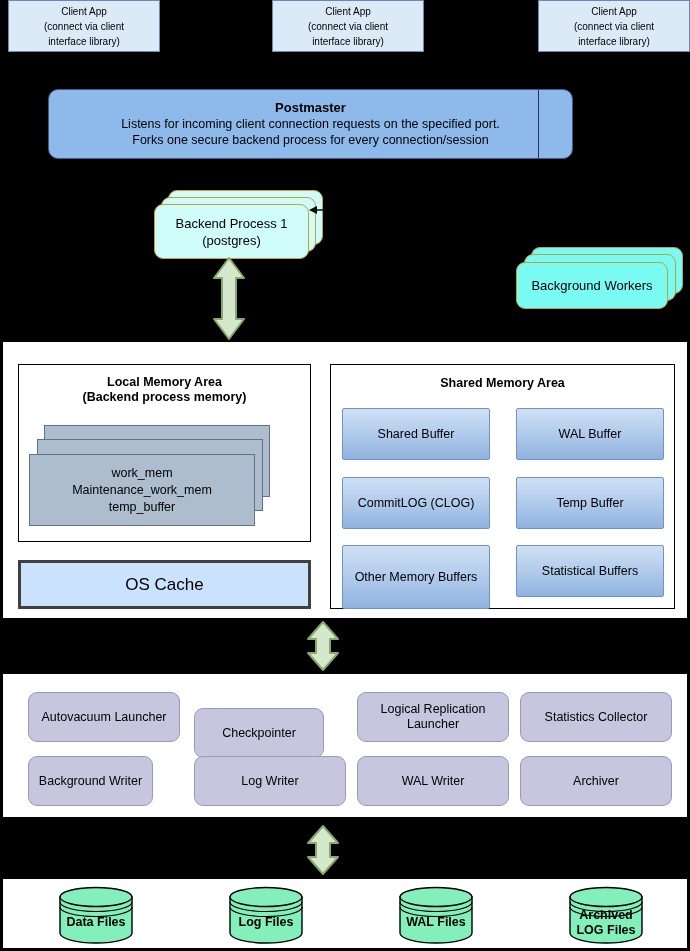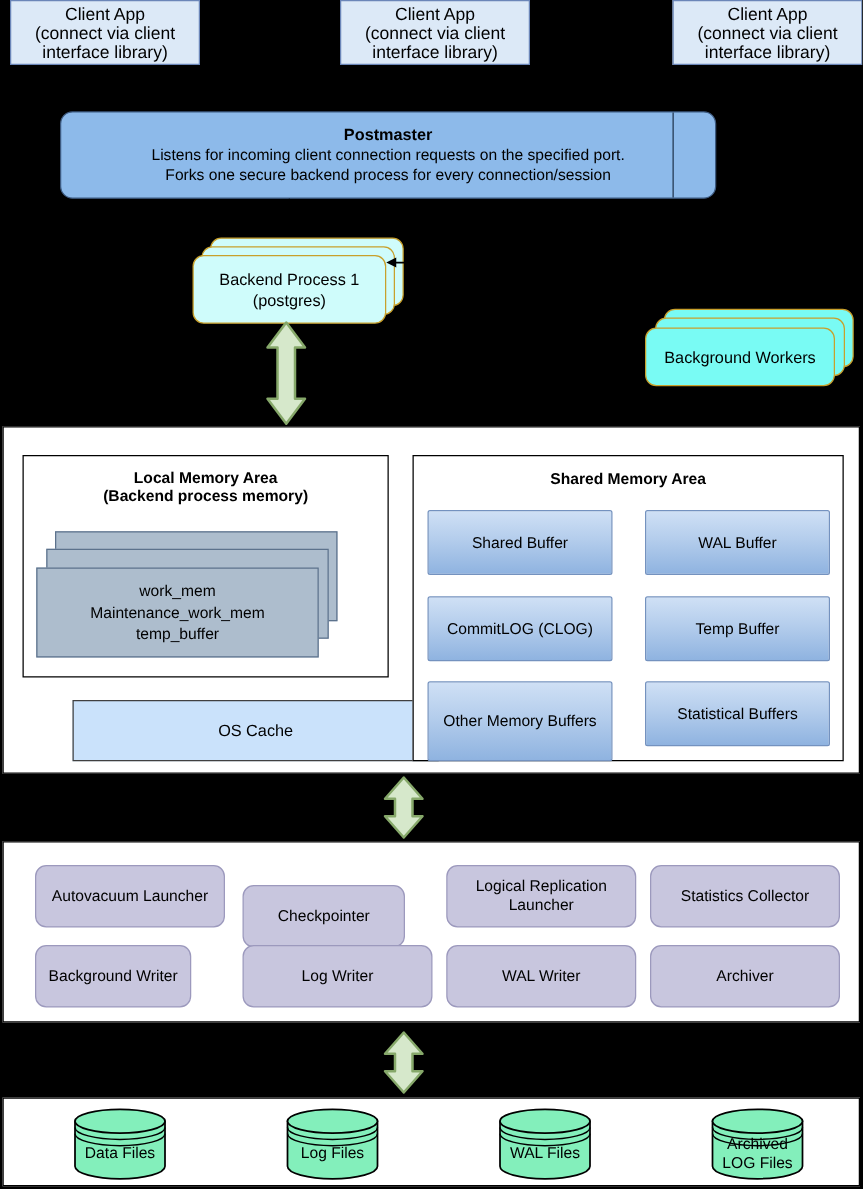--- a/index.html
+++ b/index.html
@@ -15,21 +15,21 @@
     font-family: "Liberation Sans", sans-serif;
     overflow: hidden;
   }
   .abs { position: absolute; box-sizing: border-box; }
 
   
   .client-app {
     background: #dce9f7;
     border: 1px solid #6b86b8;
     color: #000;
-    font-size: 14px;
+    font-size: 10px;
     line-height: 15px;
     text-align: center;
     display: flex;
     align-items: center;
     justify-content: center;
     padding: 1px 2px;
   }
   .client-app .lines { width: 100%; }
 
   
@@ -99,28 +99,27 @@
     line-height: 17px;
     text-align: center;
     display: flex;
     align-items: center;
     justify-content: center;
   }
 
   
   .oscache {
     background: #cae2fb;
-    border: 1px solid #404040;
-    color: #000;
-    font-size: 13px;
-    text-align: center;
-    display: flex;
-    align-items: center;
-    justify-content: center;
-    margin-left: 40px;
+    border: 3px solid #404040;
+    color: #000;
+    font-size: 17px;
+    text-align: center;
+    display: flex;
+    align-items: center;
+    justify-content: center;
   }
 
   
   .sbuf {
     background: linear-gradient(to bottom, #cfe0f5 0%, #b4cdec 45%, #8fb3e0 100%);
     border: 1px solid #7492bf;
     border-radius: 2px;
     color: #000;
     font-size: 12.5px;
     text-align: center;
@@ -138,21 +137,21 @@
     font-size: 12.5px;
     line-height: 15px;
     text-align: center;
     display: flex;
     align-items: center;
     justify-content: center;
     padding: 0 4px;
   }
 
   
-  .cyl { position: absolute; }
+  .cyl { position: absolute; font-weight: bold; }
   .cyl svg { display: block; position: absolute; top: 0; left: 0; }
   .cyl-label {
     position: absolute;
     left: 0; right: 0;
     text-align: center;
     font-size: 12.5px;
     line-height: 15px;
     color: #000;
     z-index: 2;
   }

